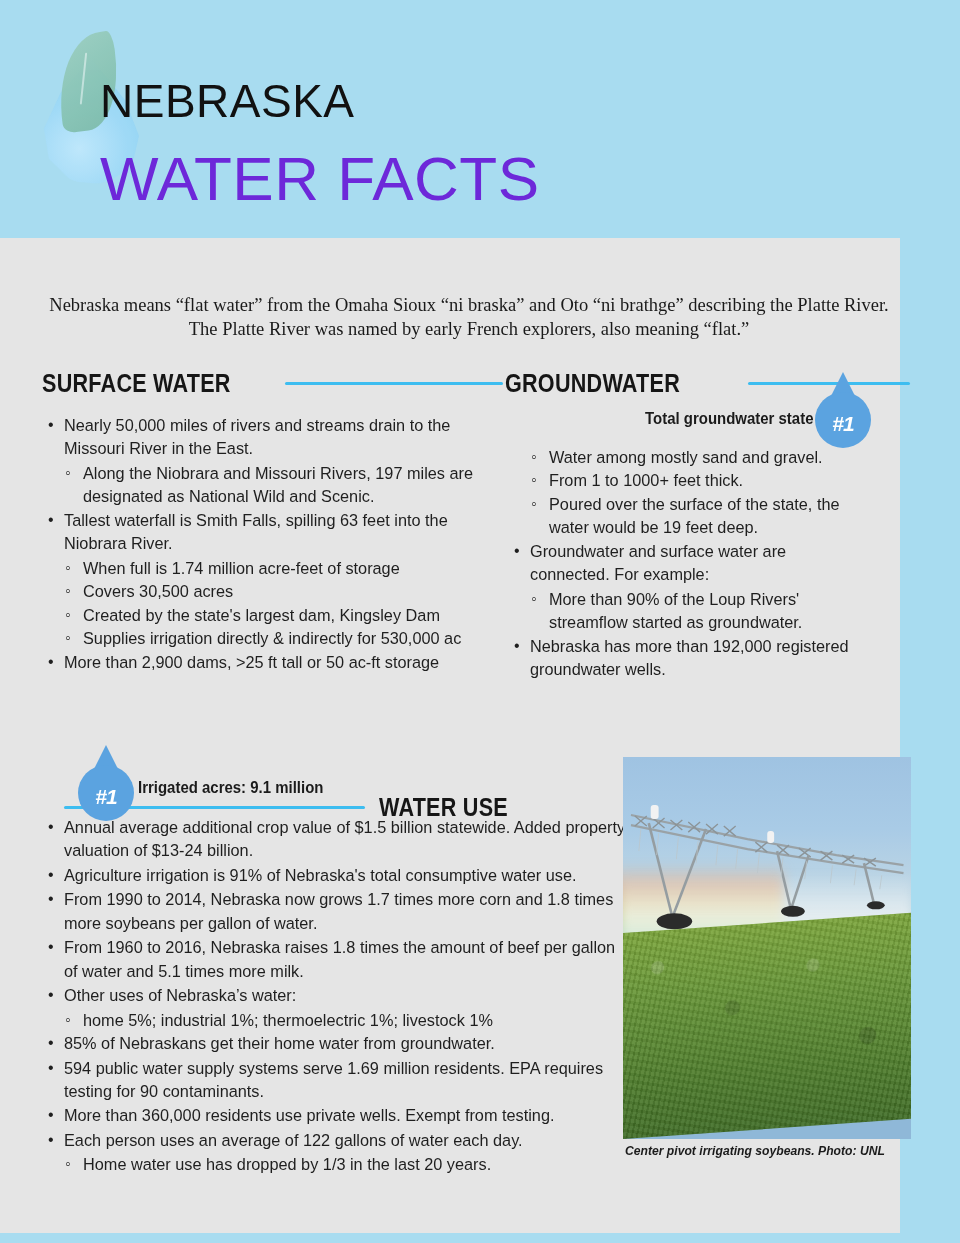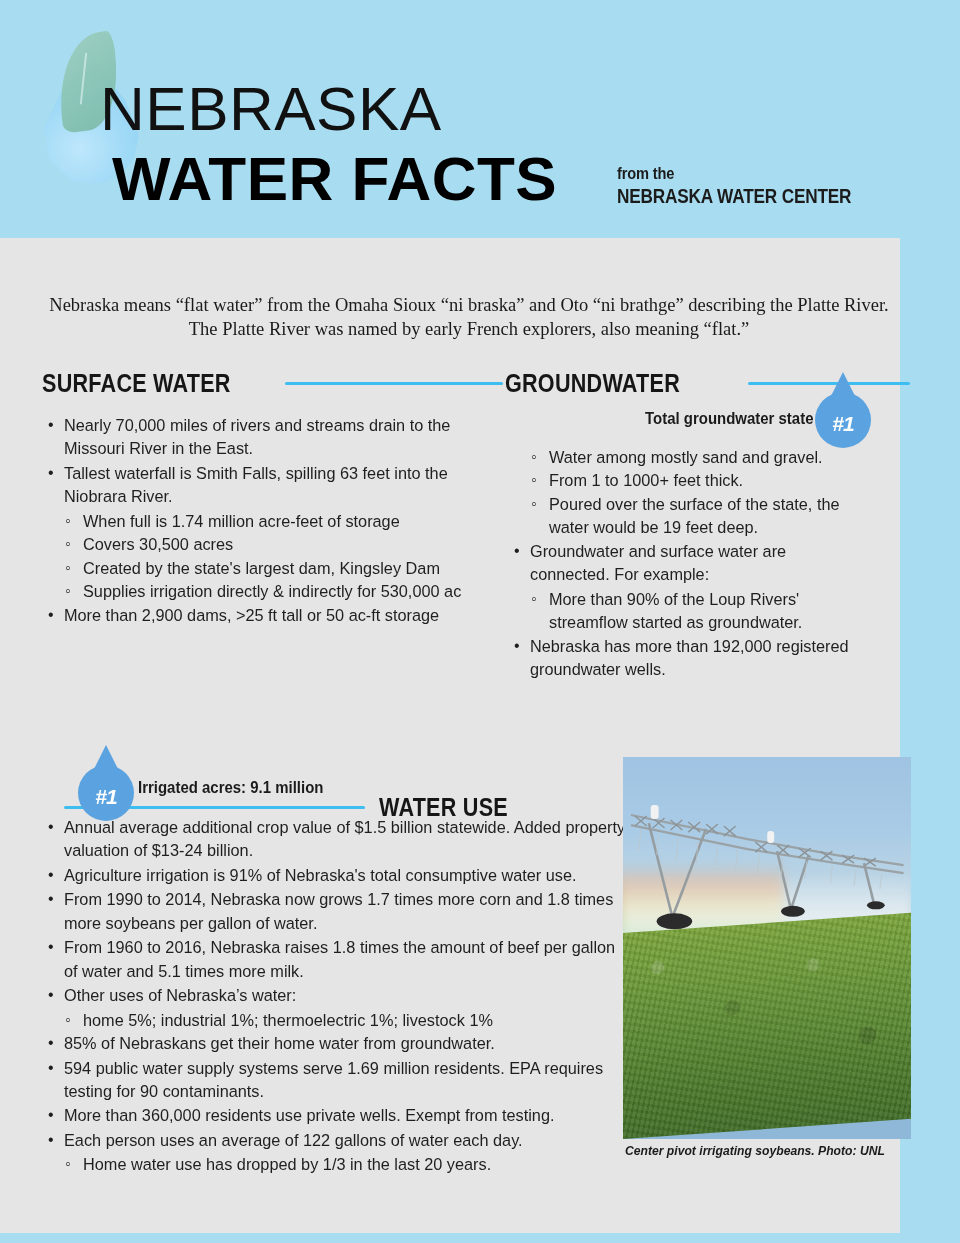--- a/index.html
+++ b/index.html
@@ -66,35 +66,35 @@
     background: rgba(255,255,255,.5);
     transform: rotate(14deg);
     border-radius: 2px;
   }
 
   .title-neb {
     position: absolute;
     left: 100px;
     top: 78px;
     font-family: "Liberation Sans", sans-serif;
-    font-size: 62px;
+    font-size: 46px;
     letter-spacing: .5px;
     color: #111111;
     font-weight: 400;
     line-height: 1;
   }
   .title-wf {
     position: absolute;
-    left: 112px;
+    left: 100px;
     top: 148px;
     font-family: "Liberation Sans", sans-serif;
     font-size: 62px;
     letter-spacing: .5px;
-    color: #000000;
-    font-weight: 700;
+    color: #6d28d9;
+    font-weight: 400;
     line-height: 1;
   }
   .from-block {
     position: absolute;
     left: 617px;
     top: 163px;
     color: #1b1b1b;
   }
   .from-small {
     font-size: 17px;
@@ -380,40 +380,39 @@
 <div class="header">
 
   <div class="logo-drop">
     <div class="drop-blue"></div>
     <div class="drop-leaf"></div>
   </div>
 
   <div class="title-neb">NEBRASKA</div>
   <div class="title-wf">WATER FACTS</div>
 
-  <div class="from-block">
-    <div class="from-small">from the</div>
-    <div class="from-big">NEBRASKA WATER CENTER</div>
-  </div>
 
 </div>
 
 <div class="panel">
 
   <div class="intro">Nebraska means “flat water” from the Omaha Sioux “ni braska” and Oto “ni brathge” describing the Platte River. The Platte River was named by early French explorers, also meaning “flat.”</div>
 
 </div>
 
 <div class="sec-head" id="head-surface">
   <span class="h-txt">SURFACE WATER</span>
   <span class="rule"></span>
 </div>
 <div id="list-surface">
     <ul class="b1">
-      <li>Nearly 70,000 miles of rivers and streams drain to the Missouri River in the East.</li>
+      <li>Nearly 50,000 miles of rivers and streams drain to the Missouri River in the East.</li>
+      <ul class="b2">
+        <li>Along the Niobrara and Missouri Rivers, 197 miles are designated as National Wild and Scenic.</li>
+      </ul>
       <li>Tallest waterfall is Smith Falls, spilling 63 feet into the Niobrara River.</li>
       <ul class="b2">
         <li>When full is 1.74 million acre-feet of storage</li>
         <li>Covers 30,500 acres</li>
         <li>Created by the state's largest dam, Kingsley Dam</li>
         <li>Supplies irrigation directly &amp; indirectly for 530,000 ac</li>
       </ul>
       <li>More than 2,900 dams, &gt;25 ft tall or 50 ac-ft storage</li>
     </ul>
   </div>

